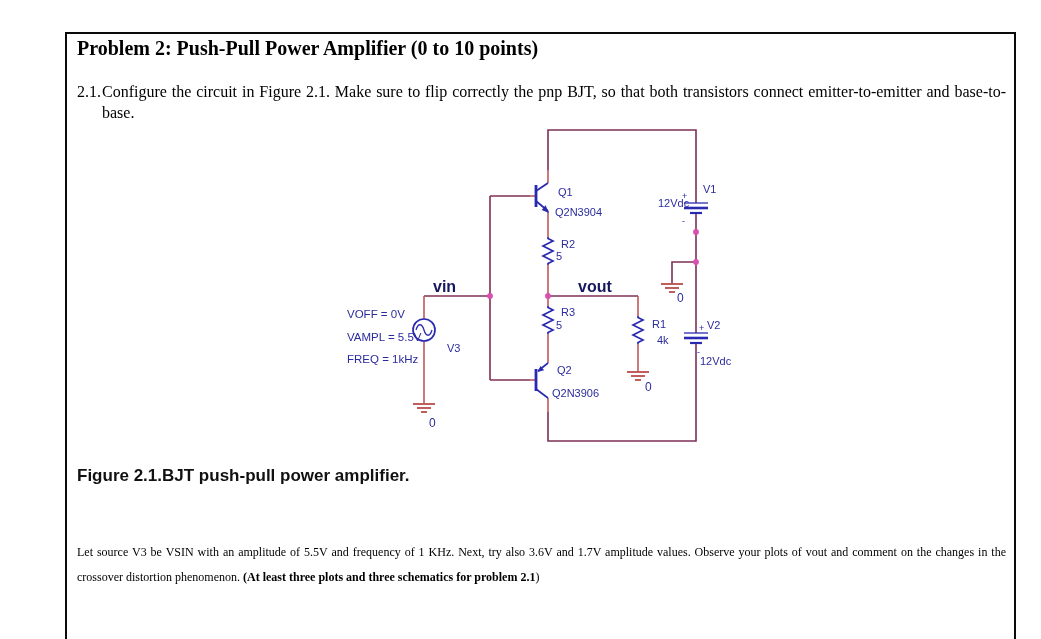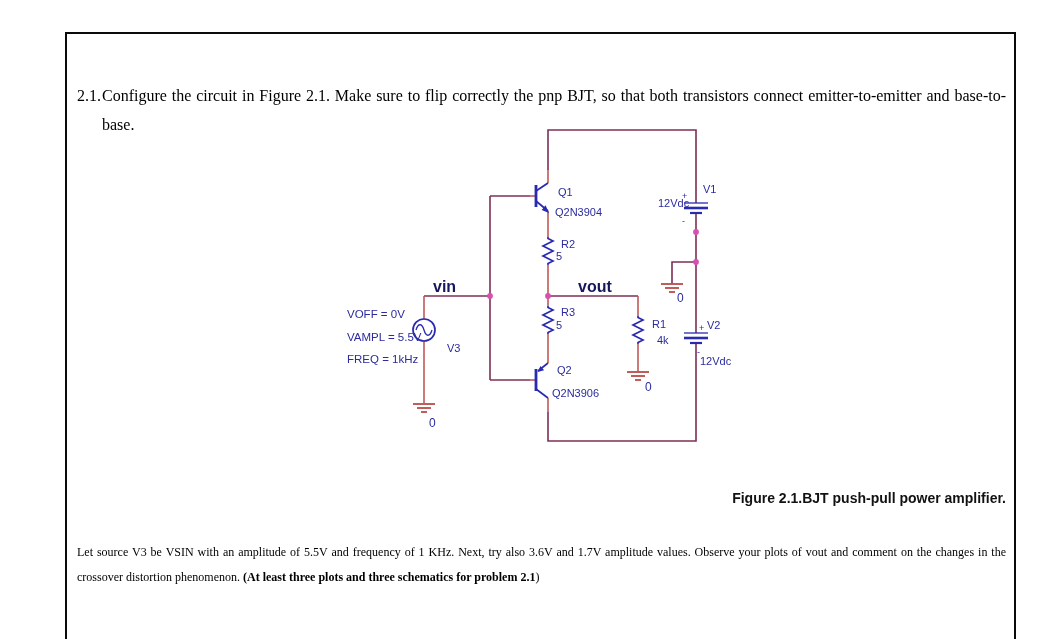--- a/index.html
+++ b/index.html
@@ -1,26 +1,26 @@
 <!DOCTYPE html>
 <html style="--wire: #7E2F55; --pin: #C1585A; --part: #2A2AB0; --label: #2B2B9E; --net: #17175E; --junction: #D94FB0; --ground: #BD5653;"><head>
 <meta charset="utf-8">
 <style>
   html,body{margin:0;padding:0;background:#fff;}
   .page{position:relative;width:1041px;height:639px;background:#ffffff;overflow:hidden;
         font-family:"Liberation Serif",serif;color:#000;}
   .frame{position:absolute;left:65px;top:32px;width:947px;height:640px;border:2px solid #0a0a0a;}
   .title{position:absolute;left:77px;top:37px;width:925px;font-size:20px;font-weight:bold;
          font-family:"Liberation Serif",serif;}
-  .item{position:absolute;left:77px;top:81px;width:929px;font-size:16px;line-height:29px;
+  .item{position:absolute;left:77px;top:81px;width:929px;font-size:16px;line-height:21px;
         text-align:justify;padding-left:0;}
   .item .body{display:block;padding-left:25px;text-indent:-25px;}
   .item .num{display:inline-block;width:25px;text-indent:0;}
-  .caption{position:absolute;left:77px;top:490px;width:929px;text-align:right;
-           font-family:"Liberation Sans",sans-serif;font-weight:bold;font-size:14px;color:#111;}
+  .caption{position:absolute;left:77px;top:466px;width:929px;text-align:left;
+           font-family:"Liberation Sans",sans-serif;font-weight:bold;font-size:17px;color:#111;}
   .closing{position:absolute;left:77px;top:540px;width:929px;font-size:12px;line-height:25px;
            text-align:justify;}
   .closing .bold{font-weight:bold;}
   svg.circuit{position:absolute;left:0;top:0;}
   .w{stroke:var(--wire,#7E2F55);stroke-width:1.6;fill:none;}
   .p{stroke:var(--pin,#C1585A);stroke-width:1.6;fill:none;}
   .g{stroke:var(--part,#2A2AB0);stroke-width:1.7;fill:none;}
   .bar{stroke:var(--part,#2A2AB0);stroke-width:2.8;fill:none;}
   .fillg{fill:var(--part,#2A2AB0);stroke:none;}
   .gn{stroke:var(--ground,#BD5653);stroke-width:1.9;fill:none;}
@@ -30,20 +30,21 @@
   .nl{fill:var(--net,#17175E);font-family:"Liberation Sans",sans-serif;font-size:16px;font-weight:bold;}
   .mk{fill:var(--part,#2A2AB0);font-family:"Liberation Sans",sans-serif;font-size:9px;}
   .dot{fill:var(--junction,#D94FB0);stroke:none;}
 </style>
 </head>
 <body>
 
 <div class="page">
   <div class="frame"></div>
 
+  <div class="title">Problem 2: Push-Pull Power Amplifier (0 to 10 points)</div>
 
   <div class="item">
     <span class="body"><span class="num">2.1.</span><span>Configure the circuit in Figure 2.1. Make sure to flip correctly the pnp BJT, so that both transistors connect emitter-to-emitter and base-to-base.</span></span>
   </div>
 
   <svg class="circuit" width="1041" height="639" viewBox="0 0 1041 639" xmlns="http://www.w3.org/2000/svg">
 
     <g>
       <path class="w" d="M548,170 L548,130 L696,130 L696,203"></path>
       <path class="w" d="M696,213 L696,333"></path>

